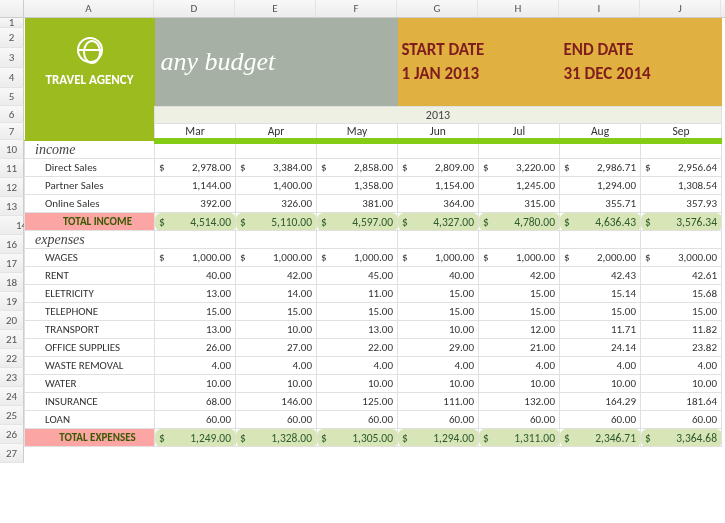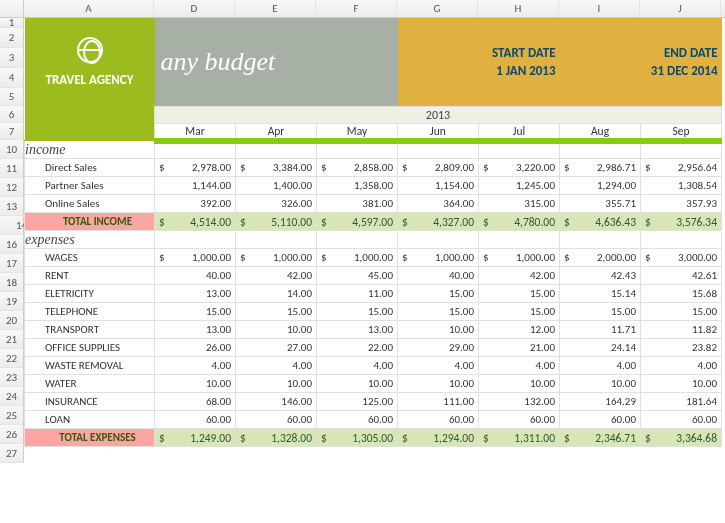--- a/index.html
+++ b/index.html
@@ -109,24 +109,24 @@
   .gray-block {
     background: #a7b0a5;
     color: #fff;
     font-family: Georgia, 'Times New Roman', serif;
     font-style: italic;
     font-size: 26px;
     padding-left: 6px;
   }
   .gold-block {
     background: #e0b040;
-    color: #0c4a6e;
-    text-align: right;
+    color: #7f1d1d;
+    text-align: left;
     font-weight: bold;
-    font-size: 13px;
+    font-size: 17px;
     line-height: 1.4;
   }
   .year-row td {
     background: #eef0e4;
     text-align: center;
     font-size: 12px;
     color: #444;
     height: 17px;
   }
   .month-row td {
@@ -134,21 +134,21 @@
     font-size: 11.5px;
     color: #333;
     border-bottom: 6px solid #84cc16;
     height: 17px;
   }
   .section-head {
     font-family: Georgia, serif;
     font-style: italic;
     font-size: 14px;
     color: #444;
-    padding-left: 0;
+    padding-left: 10px;
   }
   .row-label {
     font-size: 11px;
     color: #333;
     padding-left: 20px;
   }
   .num {
     text-align: right;
     font-size: 11px;
     color: #333;
@@ -172,20 +172,21 @@
   .total-row .row-label {
     background: #fca5a5;
     color: #3a5a00;
     text-align: center;
     font-weight: bold;
     font-size: 11px;
   }
   .total-row .dollar-cell, .total-row .num {
     font-weight: normal;
     color: #2e5a2e;
+    border-radius: 6px;
   }
 </style>
 </head>
 <body>
 
 <div class="sheet">
 
   <div class="col-headers">
     <div class="corner"></div>
     <div class="ch colA">A</div>

